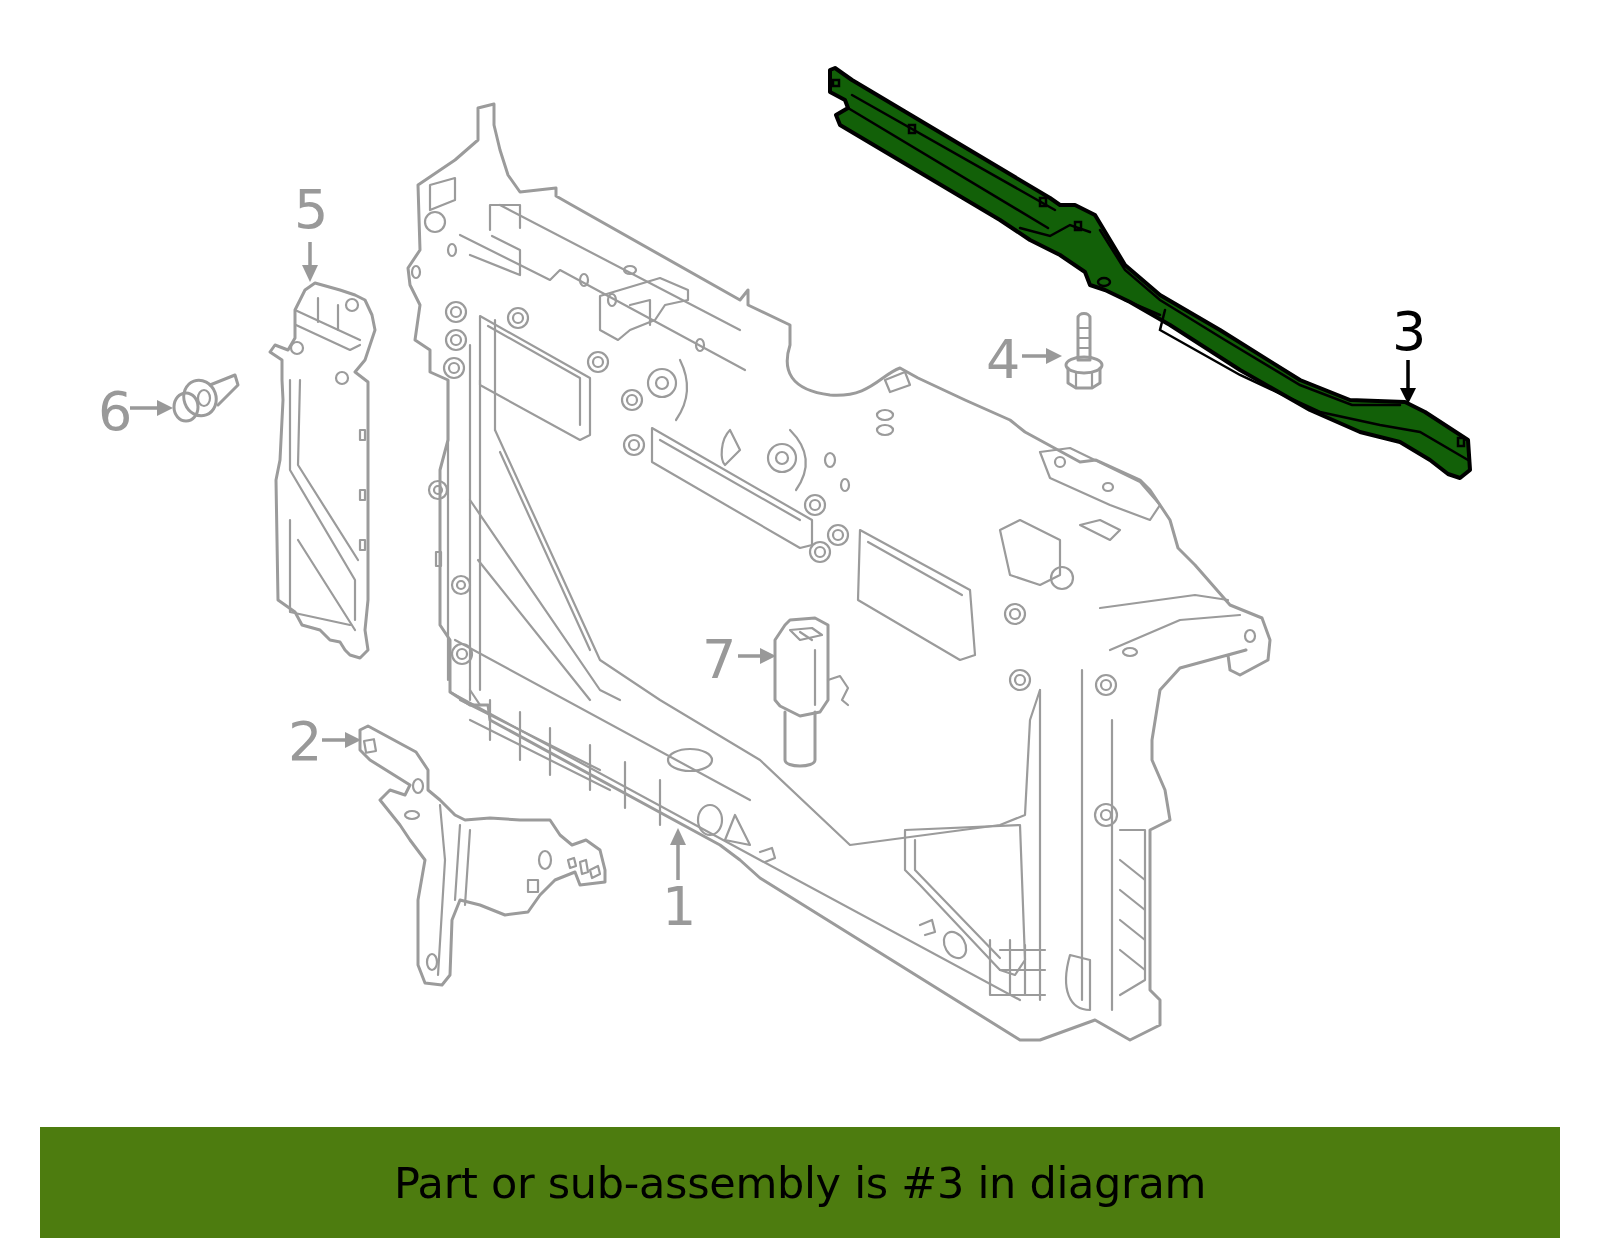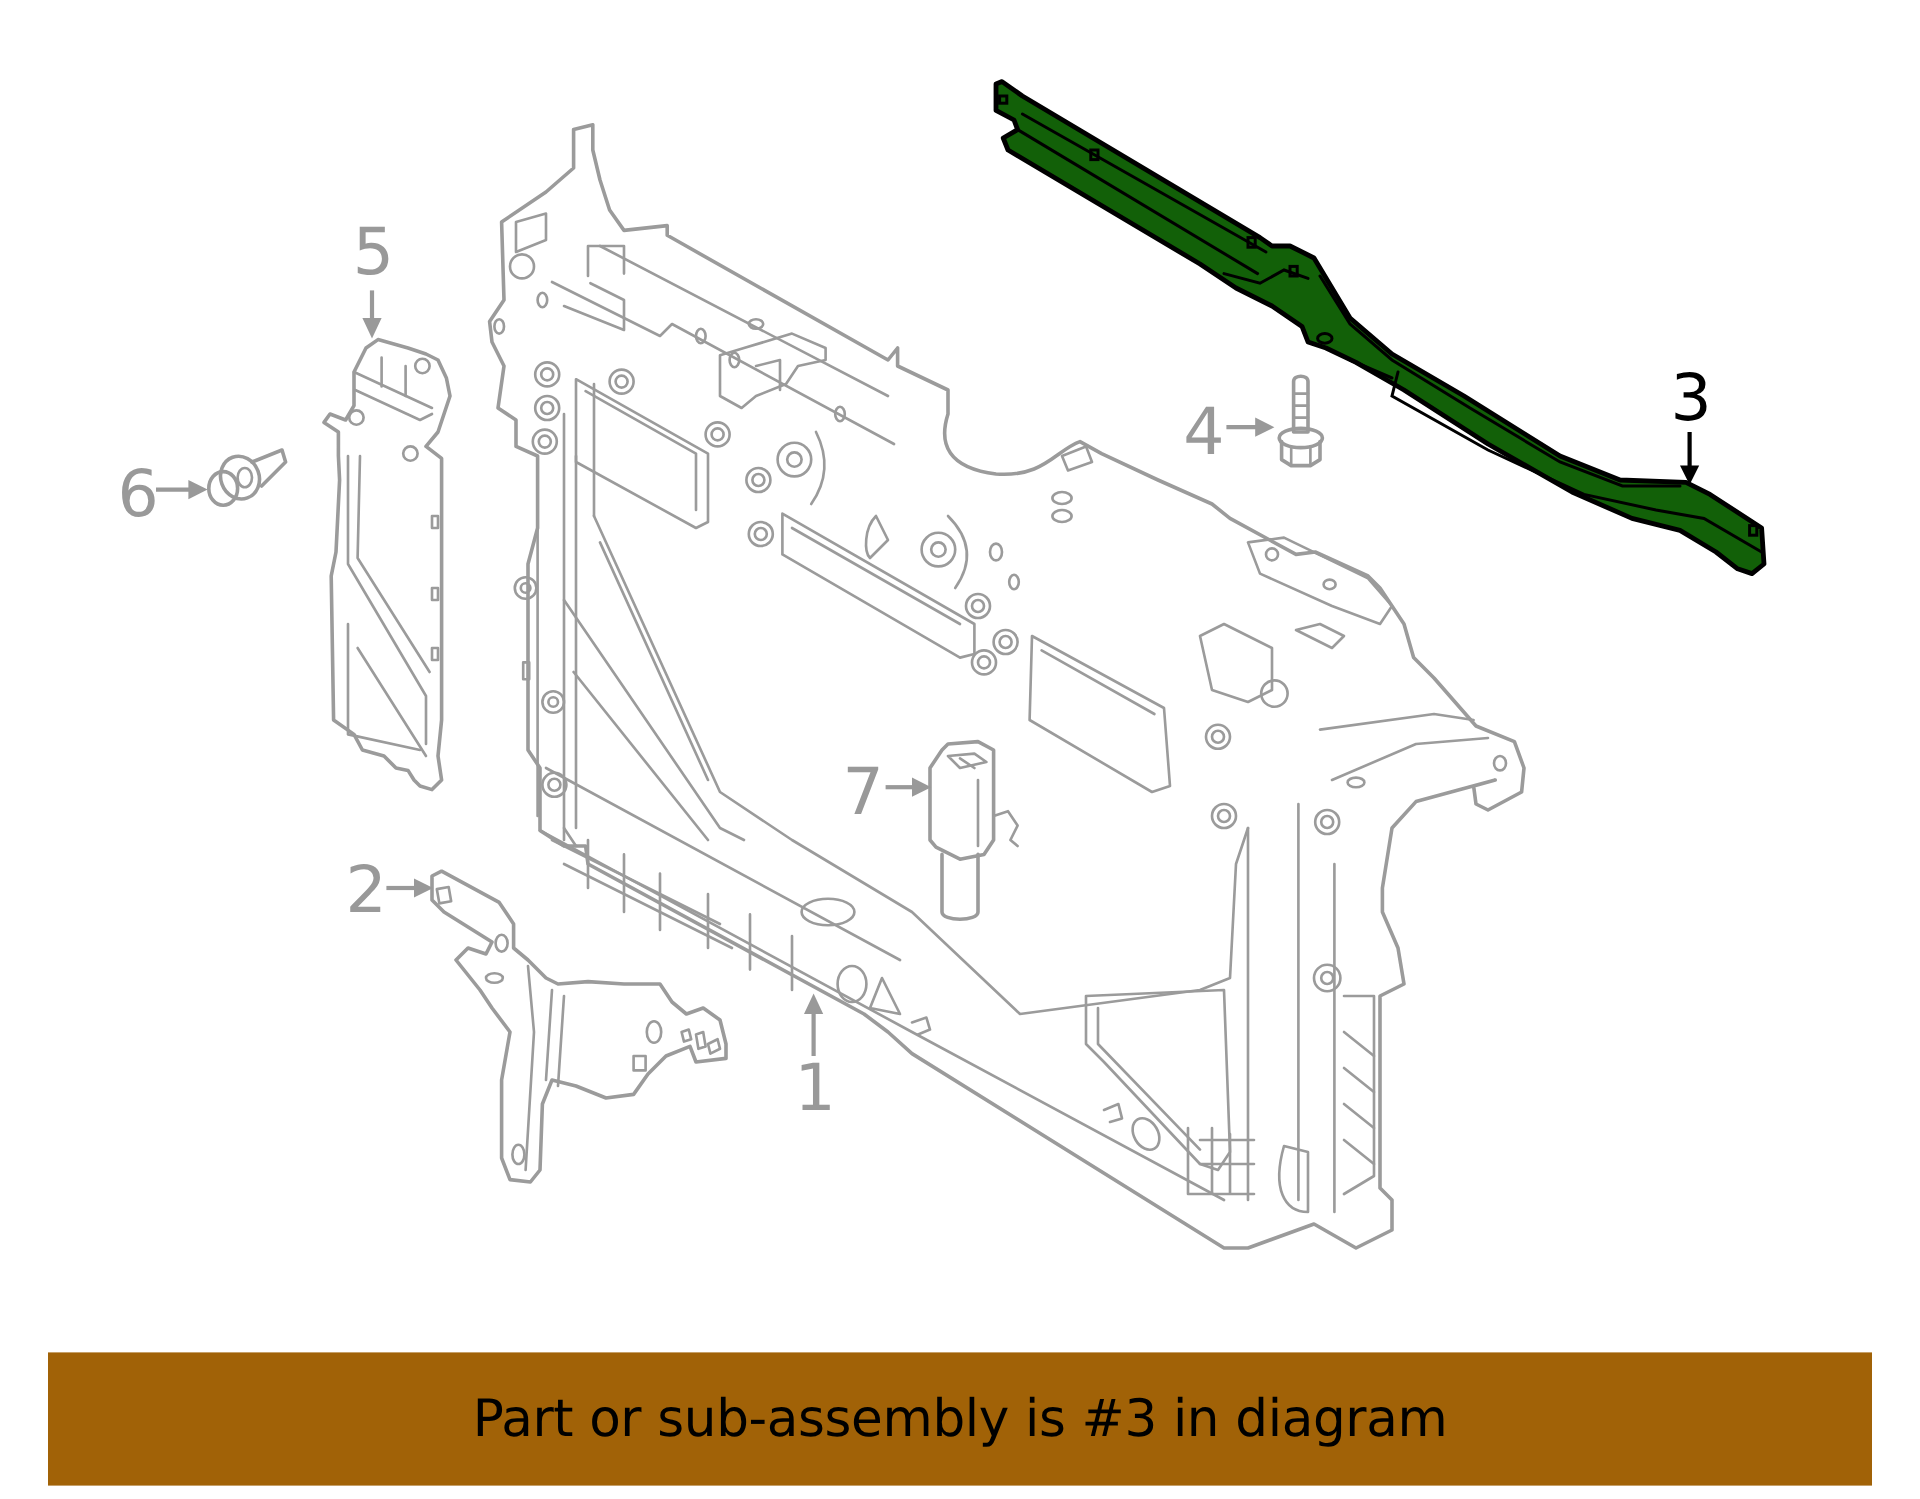--- a/index.html
+++ b/index.html
@@ -254,15 +254,15 @@
     <polygon class="arrowhead" points="157,400 157,416 173,408"></polygon>
     <text class="callout-text" x="98" y="430">6</text>
   </g>
   <g>
     <line class="arrow" x1="738" y1="656" x2="764" y2="656"></line>
     <polygon class="arrowhead" points="760,648 760,664 776,656"></polygon>
     <text class="callout-text" x="702" y="678">7</text>
   </g>
 </svg>
 
-<div id="banner" style="background: #a16207;">
+<div id="banner" style="background: #4d7c0f;">
   <div>Part or sub-assembly is #3 in diagram</div>
 </div>
 
 </body></html>

